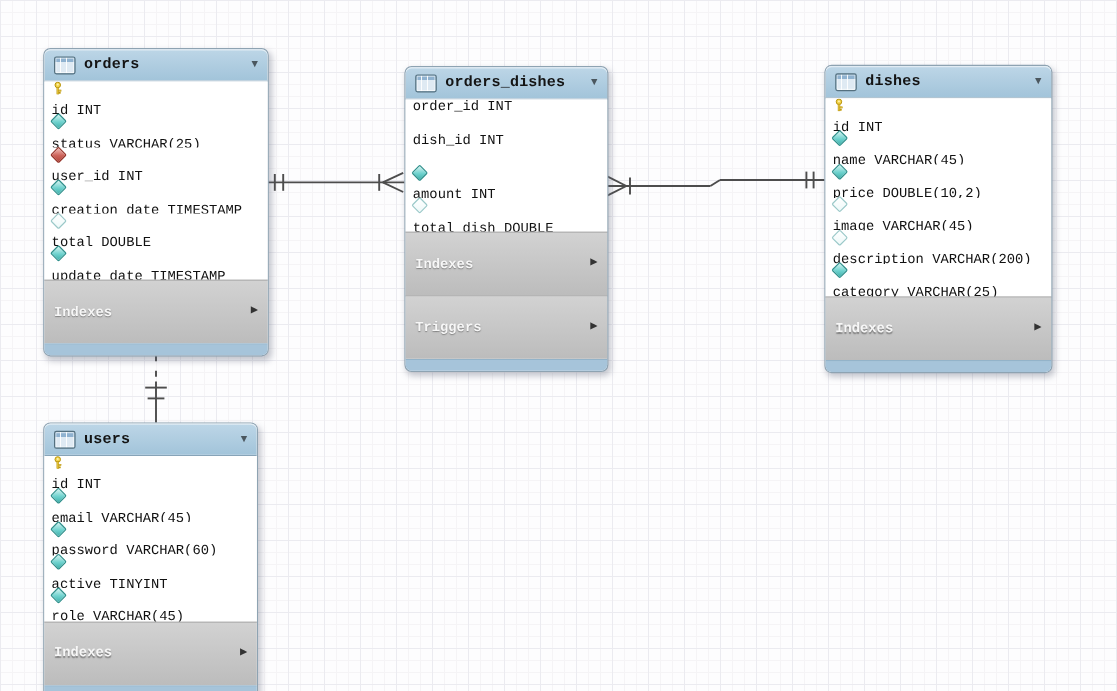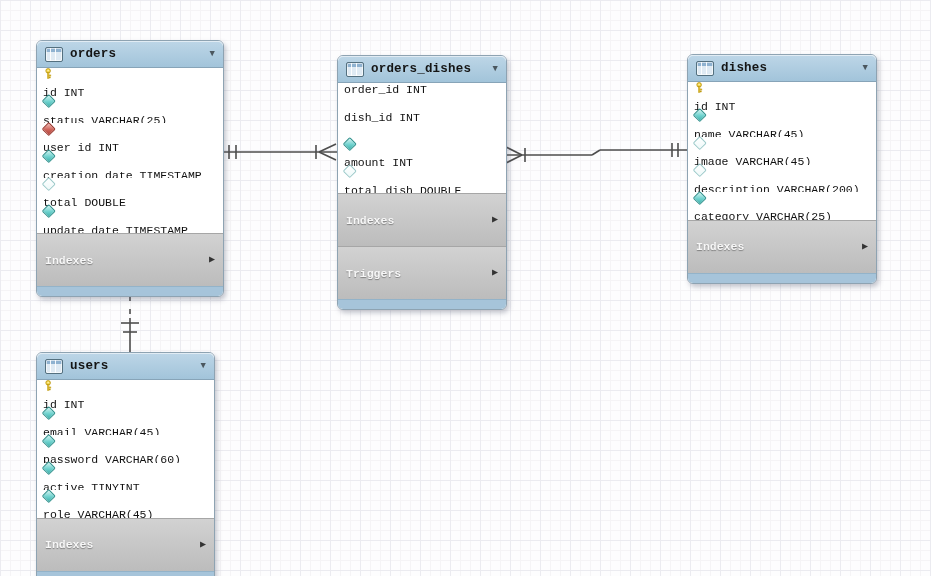--- a/index.html
+++ b/index.html
@@ -240,20 +240,26 @@
             <span class="ctext">id INT</span>
           </div>
           <div class="trow">
             <span class="icon-slot">
               <span class="diamond d-filled"></span>
             </span>
             <span class="ctext">name VARCHAR(45)</span>
           </div>
           <div class="trow">
             <span class="icon-slot">
+              <span class="diamond d-filled"></span>
+            </span>
+            <span class="ctext">price DOUBLE(10,2)</span>
+          </div>
+          <div class="trow">
+            <span class="icon-slot">
               <span class="diamond d-hollow"></span>
             </span>
             <span class="ctext">image VARCHAR(45)</span>
           </div>
           <div class="trow">
             <span class="icon-slot">
               <span class="diamond d-hollow"></span>
             </span>
             <span class="ctext">description VARCHAR(200)</span>
           </div>

